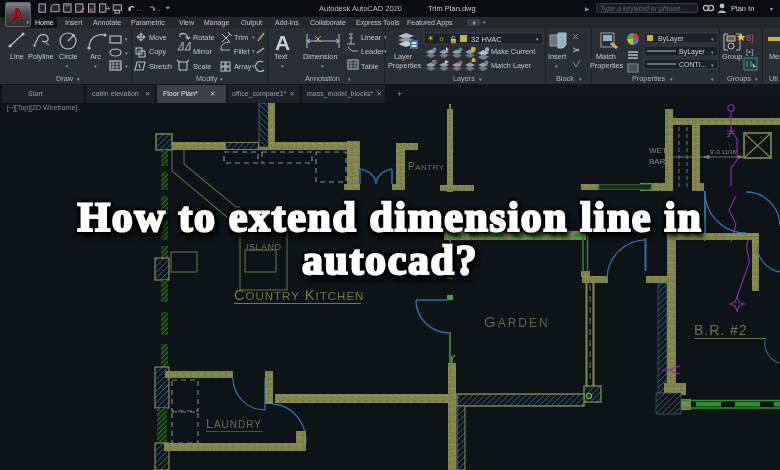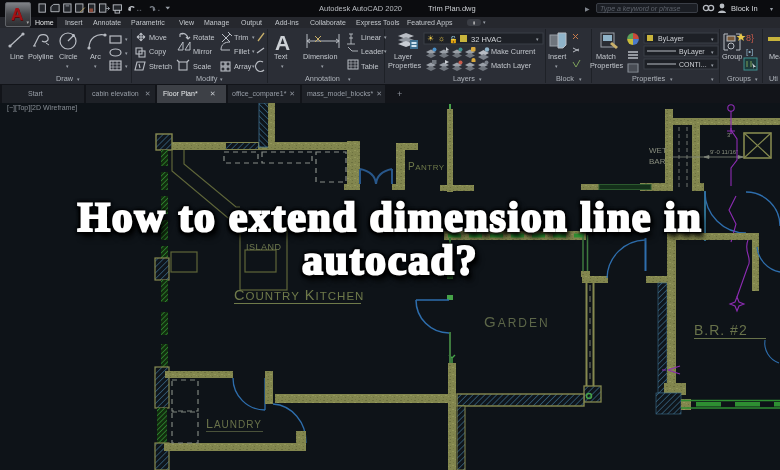--- a/index.html
+++ b/index.html
@@ -251,21 +251,21 @@
   <div class="ttxt" style="left:585px;top:5px;color:#7f848c;font-size:6px;">▶</div>
   <div id="searchbox">Type a keyword or phrase</div>
   <svg width="26" height="11" viewBox="0 0 26 11" style="position:absolute;left:702px;top:3px;">
     <g fill="#b9bdc3">
       <circle cx="4" cy="5" r="2.6" fill="none" stroke="#b9bdc3" stroke-width="1.3"></circle>
       <circle cx="9" cy="5" r="2.6" fill="none" stroke="#b9bdc3" stroke-width="1.3"></circle>
       <circle cx="20" cy="3" r="2.4"></circle>
         <path d="M16 10 C16 6.5 24 6.5 24 10 Z"></path>
     </g>
   </svg>
-  <div class="ttxt" style="left:731px;color:#d6d9dd;">Block In</div>
+  <div class="ttxt" style="left:731px;color:#d6d9dd;">Plan In</div>
   <div class="ttxt" style="left:770px;top:5px;font-size:6px;color:#9aa0a8;">▾</div>
 </div>
 <div id="logo">
     <span class="A">A</span>
     <span style="position:absolute;right:1px;bottom:1px;font-size:5px;color:#aaa;">▾</span>
   </div>
 <div id="ribbontabs">
   <div id="hometab"></div>
   <span class="rtab" style="left:35px;color:#e8eaec;">Home</span>
   <span class="rtab" style="left:65px;">Insert</span>

